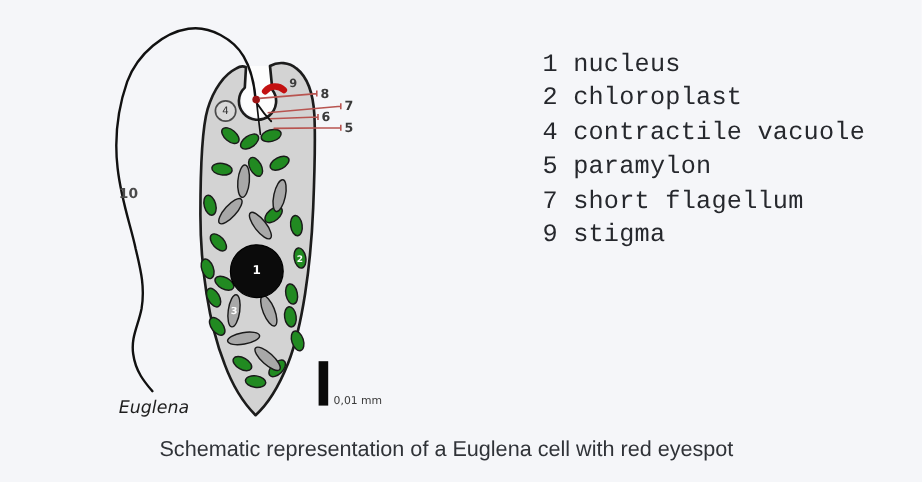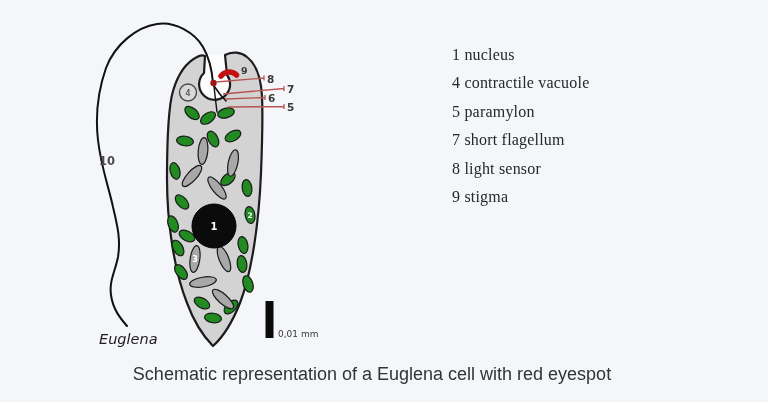--- a/index.html
+++ b/index.html
@@ -2,21 +2,21 @@
 <html><head>
 <meta charset="utf-8">
 <style>
   html,body{margin:0;padding:0;}
   .stage{
     position:relative;width:768px;height:402px;overflow:hidden;
     background:#f5f6f9;font-family:"Liberation Sans",sans-serif;
   }
   .legend{
     position:absolute;left:452px;top:41px;
-    font-family:Liberation Serif, serif;font-size:16px;line-height:28.4px;
+    font-family:Liberation Mono, monospace;font-size:21px;line-height:28.4px;
     color:#26282d;letter-spacing:0.2px;
   }
   .legend-item{white-space:nowrap;}
   .legend-num{display:inline-block;}
   .caption{
     position:absolute;left:372px;top:364px;transform:translateX(-50%);
     font-family:"Liberation Sans",sans-serif;font-size:18px;color:#303338;
     white-space:nowrap;
   }
   svg text{font-family:"DejaVu Sans",sans-serif;}
@@ -121,21 +121,21 @@
     <text x="99" y="161" font-size="11.5" font-weight="600" fill="#4a4a4a" dominant-baseline="central">10</text>
 
     <rect x="265.5" y="301" width="8" height="37" fill="#0a0a0a"></rect>
     <text x="278" y="337" font-size="9" fill="#3a3a3a">0,01 mm</text>
 
     <text x="99" y="344" font-size="14.5" font-style="italic" fill="#1e1e1e">Euglena</text>
   </svg>
 
   <div class="legend">
     <div class="legend-item"><span class="legend-num">1</span> <span>nucleus</span></div>
+    <div class="legend-item"><span class="legend-num">2</span> <span>chloroplast</span></div>
     <div class="legend-item"><span class="legend-num">4</span> <span>contractile vacuole</span></div>
     <div class="legend-item"><span class="legend-num">5</span> <span>paramylon</span></div>
     <div class="legend-item"><span class="legend-num">7</span> <span>short flagellum</span></div>
-    <div class="legend-item"><span class="legend-num">8</span> <span>light sensor</span></div>
     <div class="legend-item"><span class="legend-num">9</span> <span>stigma</span></div>
   </div>
 
   <div class="caption">Schematic representation of a Euglena cell with red eyespot</div>
 </div>
 
 </body></html>

